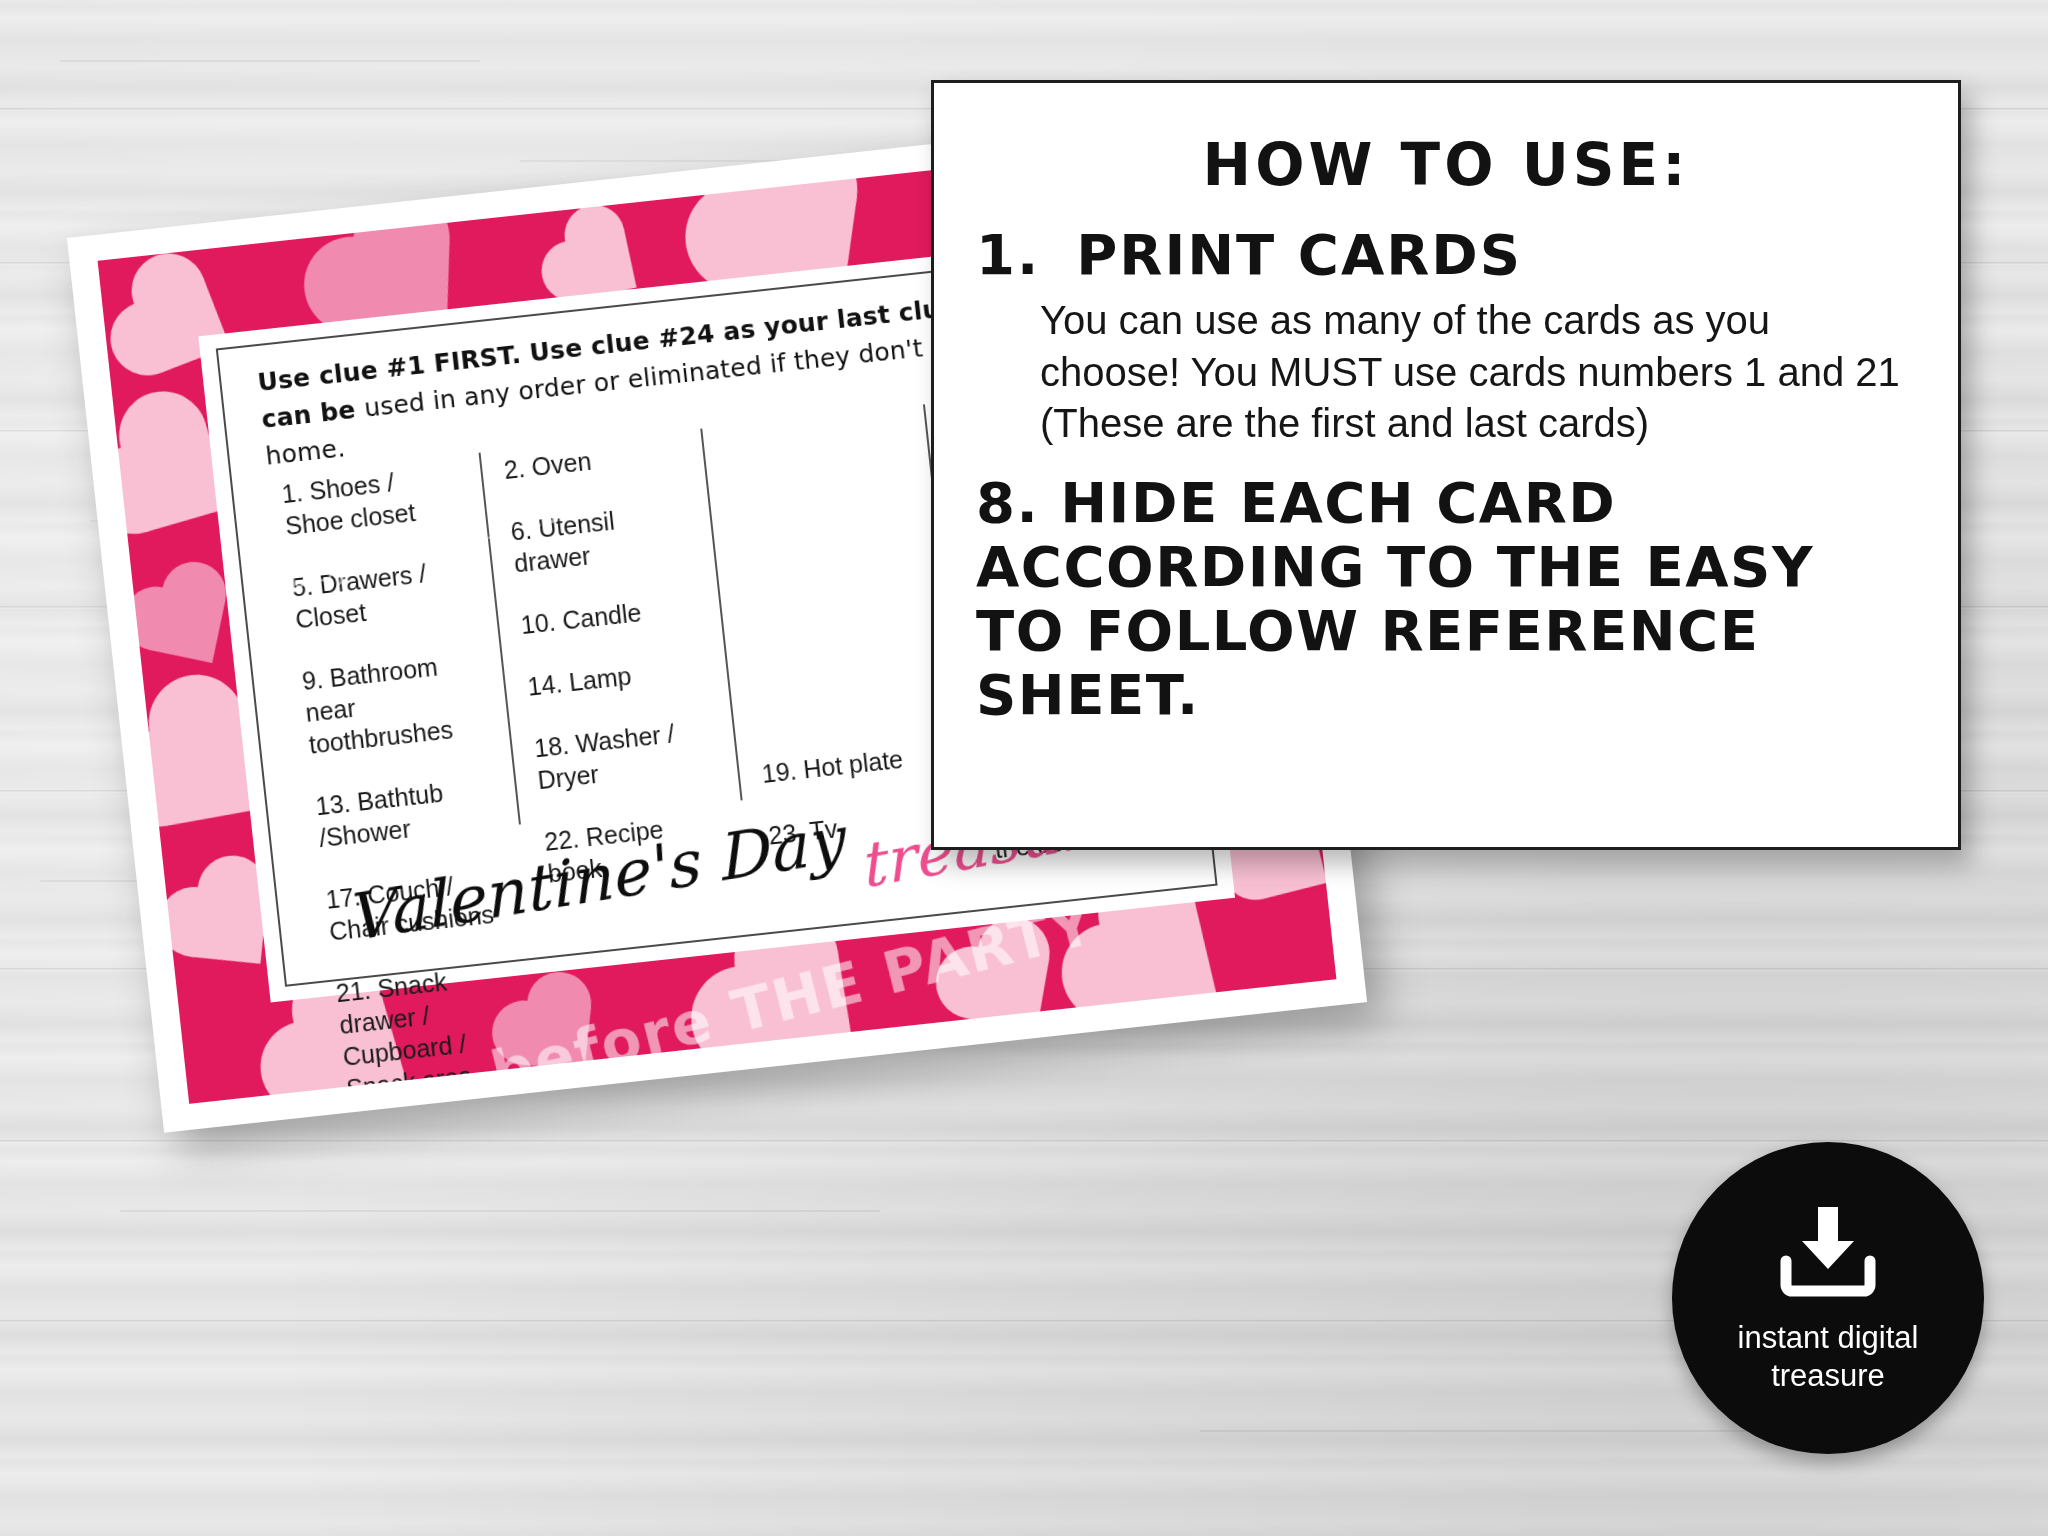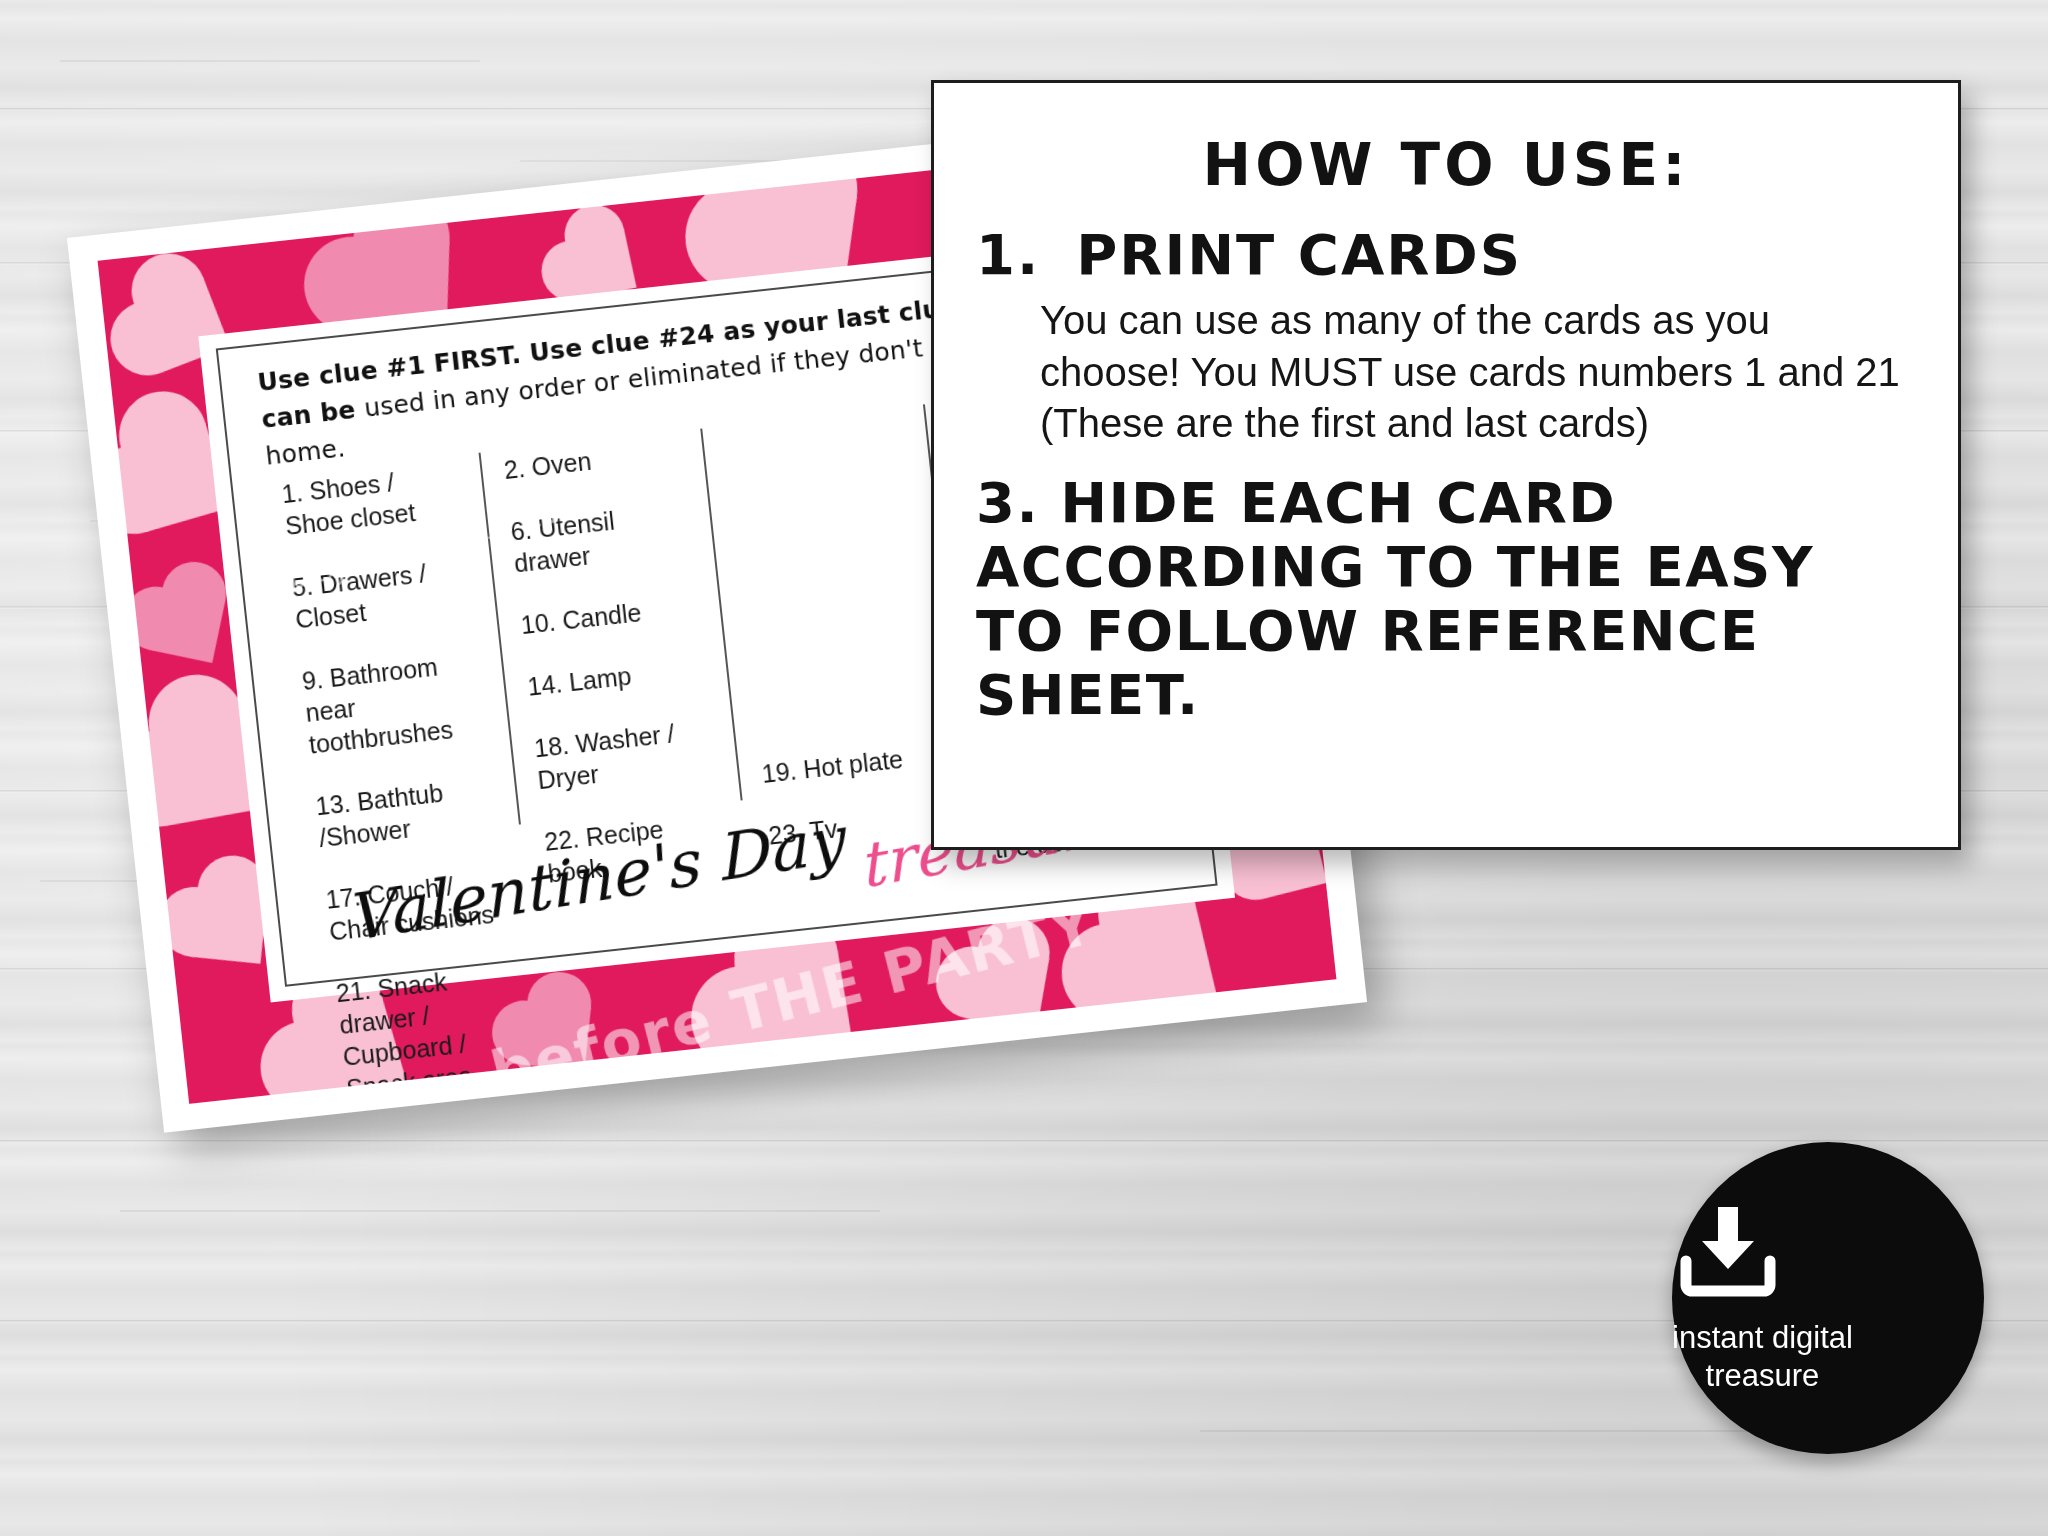--- a/index.html
+++ b/index.html
@@ -249,21 +249,21 @@
   #badge {
     position: absolute;
     left: 1672px;
     top: 1142px;
     width: 312px;
     height: 312px;
     border-radius: 50%;
     background: #0c0c0c;
     display: flex;
     flex-direction: column;
-    align-items: flex-start;
+    align-items: center;
     justify-content: center;
     box-shadow: 0 8px 18px rgba(0,0,0,.30);
   }
   #badge svg { display: block; margin-bottom: 18px; }
   .badge-text {
     color: #ffffff;
     font-family: "Liberation Sans", sans-serif;
     font-size: 31px;
     line-height: 1.22;
     text-align: center;
@@ -377,21 +377,21 @@
 
 <div id="howto">
   <div class="howto-title">HOW TO USE:</div>
 
   <div class="step-head">
     <span class="num">1.</span><span>PRINT CARDS</span>
   </div>
 
   <div class="step-body">You can use as many of the cards as you choose! You MUST use cards numbers 1 and 21 (These are the first and last cards)</div>
 
-  <div class="step2">3. HIDE EACH CARD ACCORDING TO THE EASY TO FOLLOW REFERENCE SHEET.</div>
+  <div class="step2">8. HIDE EACH CARD ACCORDING TO THE EASY TO FOLLOW REFERENCE SHEET.</div>
 </div>
 
 <div id="badge">
   <span>
     <svg width="112" height="100" viewBox="0 0 112 100" aria-hidden="true">
       <rect x="46" y="6" width="20" height="38" fill="#ffffff"></rect>
       <polygon points="30,40 82,40 56,68" fill="#ffffff"></polygon>
       <path d="M14 60 v24 a6 6 0 0 0 6 6 h72 a6 6 0 0 0 6 -6 v-24" fill="none" stroke="#ffffff" stroke-width="11" stroke-linecap="round"></path>
     </svg>
   </span>

